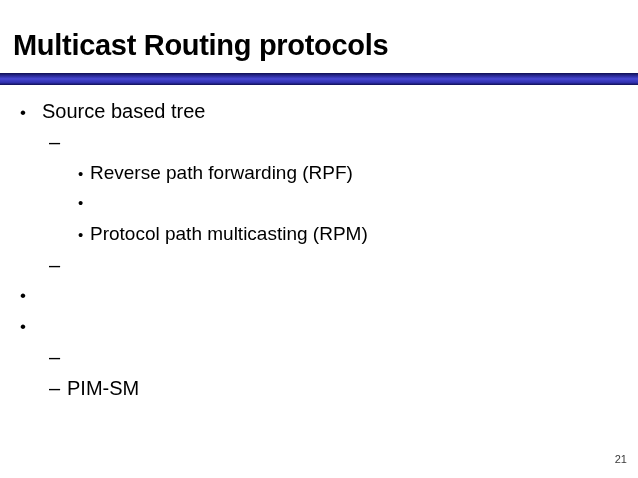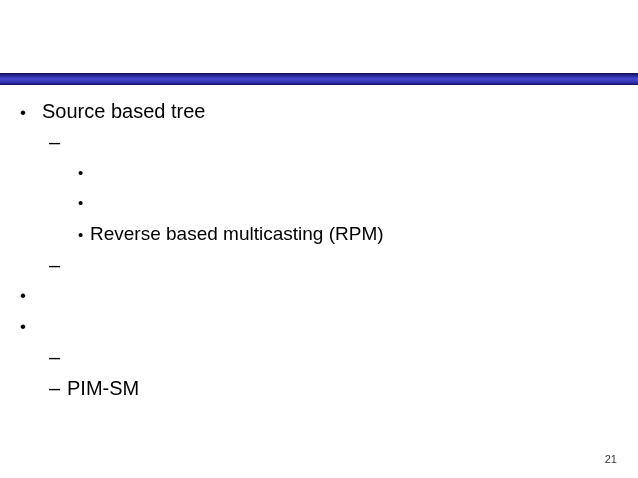--- a/index.html
+++ b/index.html
@@ -45,48 +45,50 @@
   }
   .row .marker { display: inline-block; text-align: left; }
   .lv1 { padding-left: 20px; font-size: 20px; }
   .lv1 .marker { width: 22px; font-size: 17px; }
   .lv2 { padding-left: 49px; font-size: 20px; }
   .lv2 .marker { width: 18px; }
   .lv3 { padding-left: 78px; font-size: 19px; }
   .lv3 .marker { width: 12px; font-size: 15px; }
   .page-number {
     position: absolute;
-    right: 21px;
+    right: 11px;
     top: 453px;
     font-size: 11px;
     color: #3a3a3a;
   }
 </style>
 </head>
 <body>
 
 <div class="slide">
+  <div class="title" style="color: rgb(0, 0, 0);">Multicast Routing protocols</div>
   <div class="accent-bar" style="background: linear-gradient(rgb(15, 15, 82) 0%, rgb(38, 38, 142) 20%, rgb(71, 71, 209) 48%, rgb(50, 50, 178) 78%, rgb(16, 16, 85) 100%);"></div>
   <div class="bullet-list" style="color: rgb(0, 0, 0);">
       <div class="row lv1">
         <span class="marker">•</span>
         <span>Source based tree</span>
       </div>
       <div class="row lv2">
         <span class="marker">–</span>
       </div>
       <div class="row lv3">
         <span class="marker">•</span>
+        <span>Reverse path forwarding (RPF)</span>
       </div>
       <div class="row lv3">
         <span class="marker">•</span>
       </div>
       <div class="row lv3">
         <span class="marker">•</span>
-        <span>Reverse based multicasting (RPM)</span>
+        <span>Protocol path multicasting (RPM)</span>
       </div>
       <div class="row lv2">
         <span class="marker">–</span>
       </div>
       <div class="row lv1">
         <span class="marker">•</span>
       </div>
       <div class="row lv1">
         <span class="marker">•</span>
       </div>

